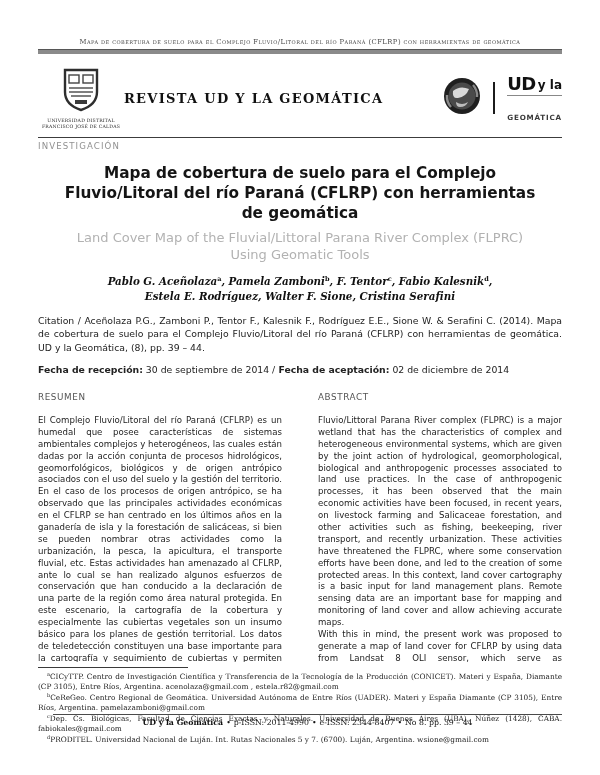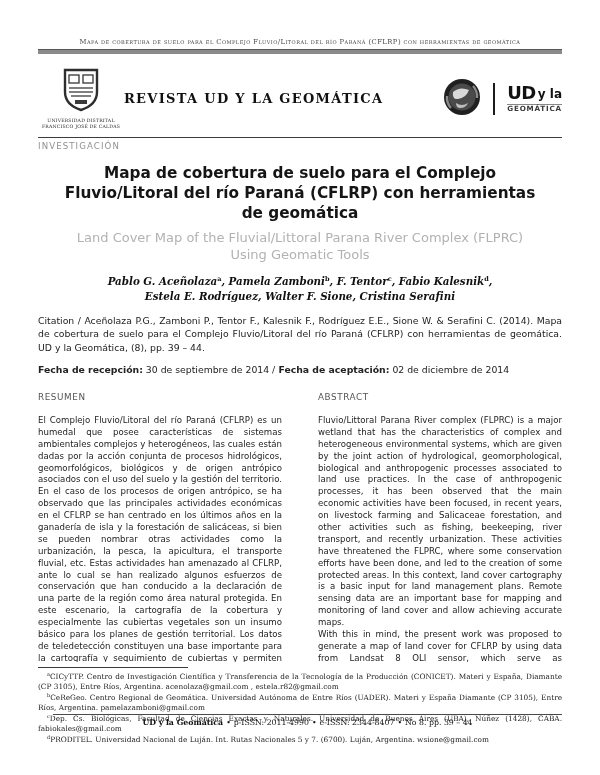--- a/index.html
+++ b/index.html
@@ -25,21 +25,21 @@
   .crest-caption { margin-top:2px; font-family:"DejaVu Serif", serif; font-size:4.6px; line-height:1.25; color:#2a2a2a; text-align:center; letter-spacing:0.2px; }
   .mast-center { flex:1; display:flex; flex-direction:column; align-items:flex-start; }
   .journal-name { font-family:"DejaVu Serif", serif; font-weight:700; font-size:13px; letter-spacing:1.3px; color:#111; }
   .journal-links { margin-top:7px; font-size:6.9px; color:#333; text-align:center; line-height:1.6; }
   .geo-logo { width:120px; display:flex; align-items:center; justify-content:flex-end; gap:12px; }
   .geo-divider { width:2.5px; height:32px; background:#1b1b1b; }
   .geo-text { display:flex; flex-direction:column; line-height:1; }
   .geo-ud-row { display:flex; align-items:flex-end; gap:2px; }
   .geo-ud { font-family:"DejaVu Sans", sans-serif; font-weight:900; font-size:18px; letter-spacing:-0.5px; color:#111; }
   .geo-yla { font-size:12px; font-weight:700; color:#111; padding-bottom:2px; }
-  .geo-geomatica { margin-top:2px; font-size:7.2px; font-weight:700; letter-spacing:0.8px; color:#3a3a3a; border-top:1px solid #888; padding-top:0; }
+  .geo-geomatica { margin-top:2px; font-size:7.2px; font-weight:700; letter-spacing:0.8px; color:#3a3a3a; border-top:1px solid #888; padding-top:18px; }
   .masthead-rule { margin-top:5px; border-top:1.6px solid #3c3c3c; }
   .section-label { margin-top:3px; text-align:left; font-size:8.6px; letter-spacing:1.1px; color:#919191; }
 
   
   .paper-title { margin:12px auto 0; max-width:486px; text-align:center; font-weight:700; font-size:15.3px; line-height:1.33; color:#151515; }
   .paper-subtitle { margin:5px auto 0; max-width:450px; text-align:center; font-size:13px; line-height:1.32; color:#b2b2b2; }
 
   
   .authors { margin-top:11px; text-align:center; font-family:"DejaVu Serif", serif; font-weight:700; font-style:italic; font-size:10.3px; line-height:1.5; color:#111; }
   .authors sup { font-size:6.5px; font-style:normal; }

